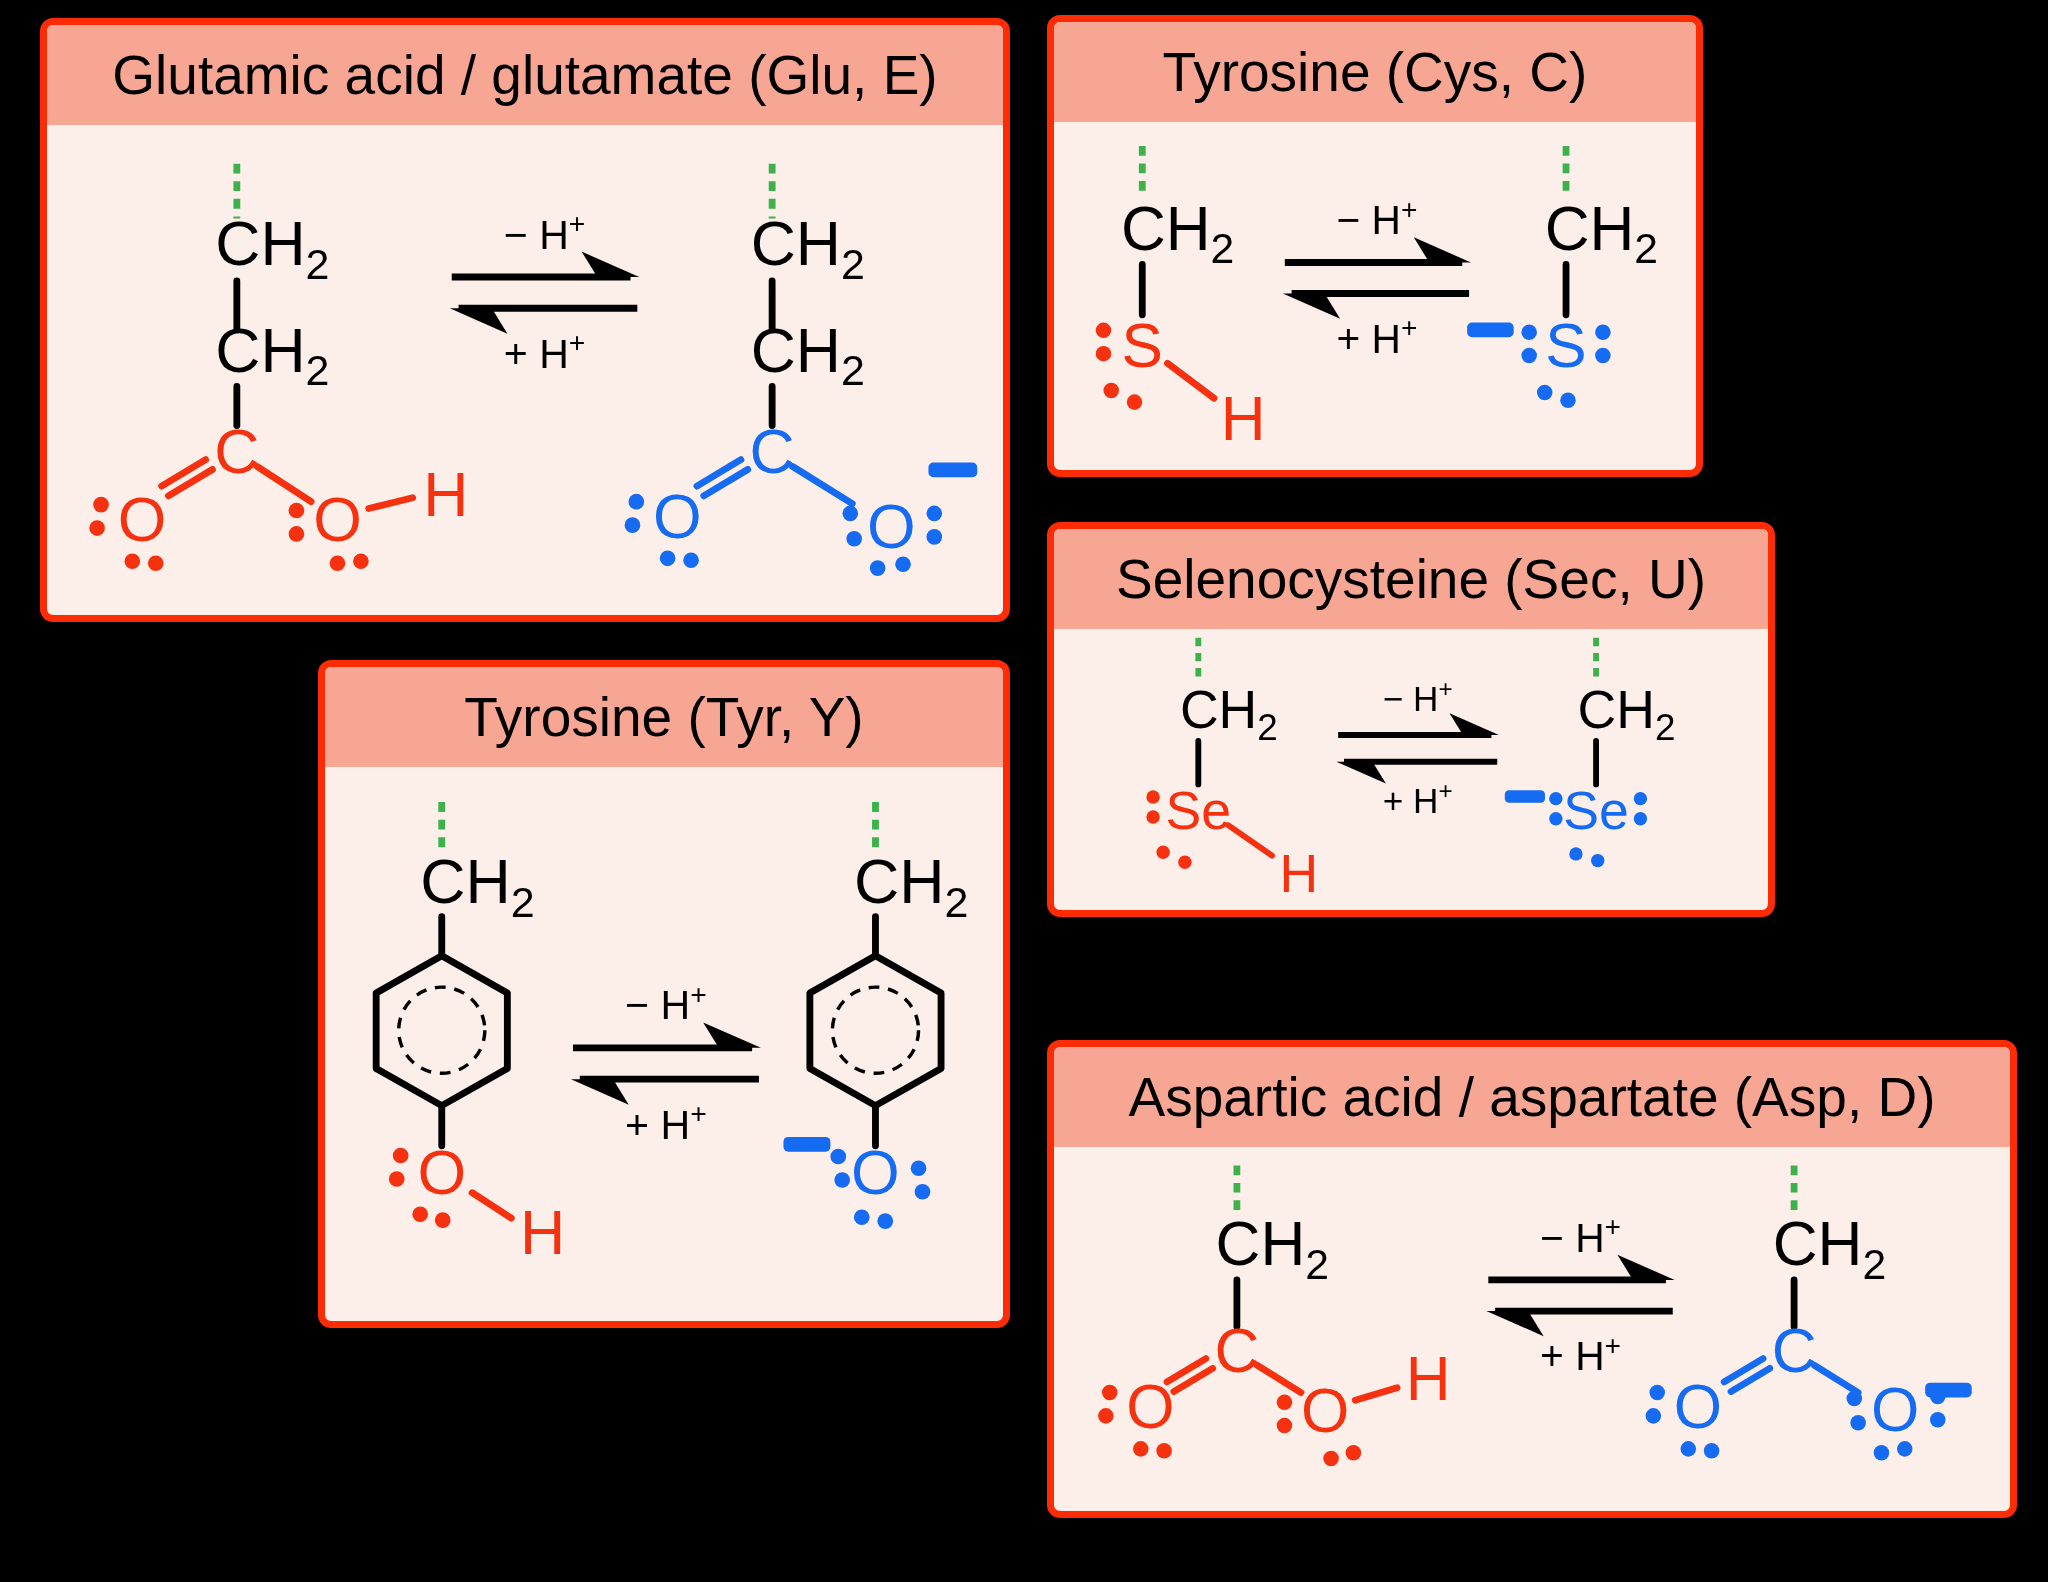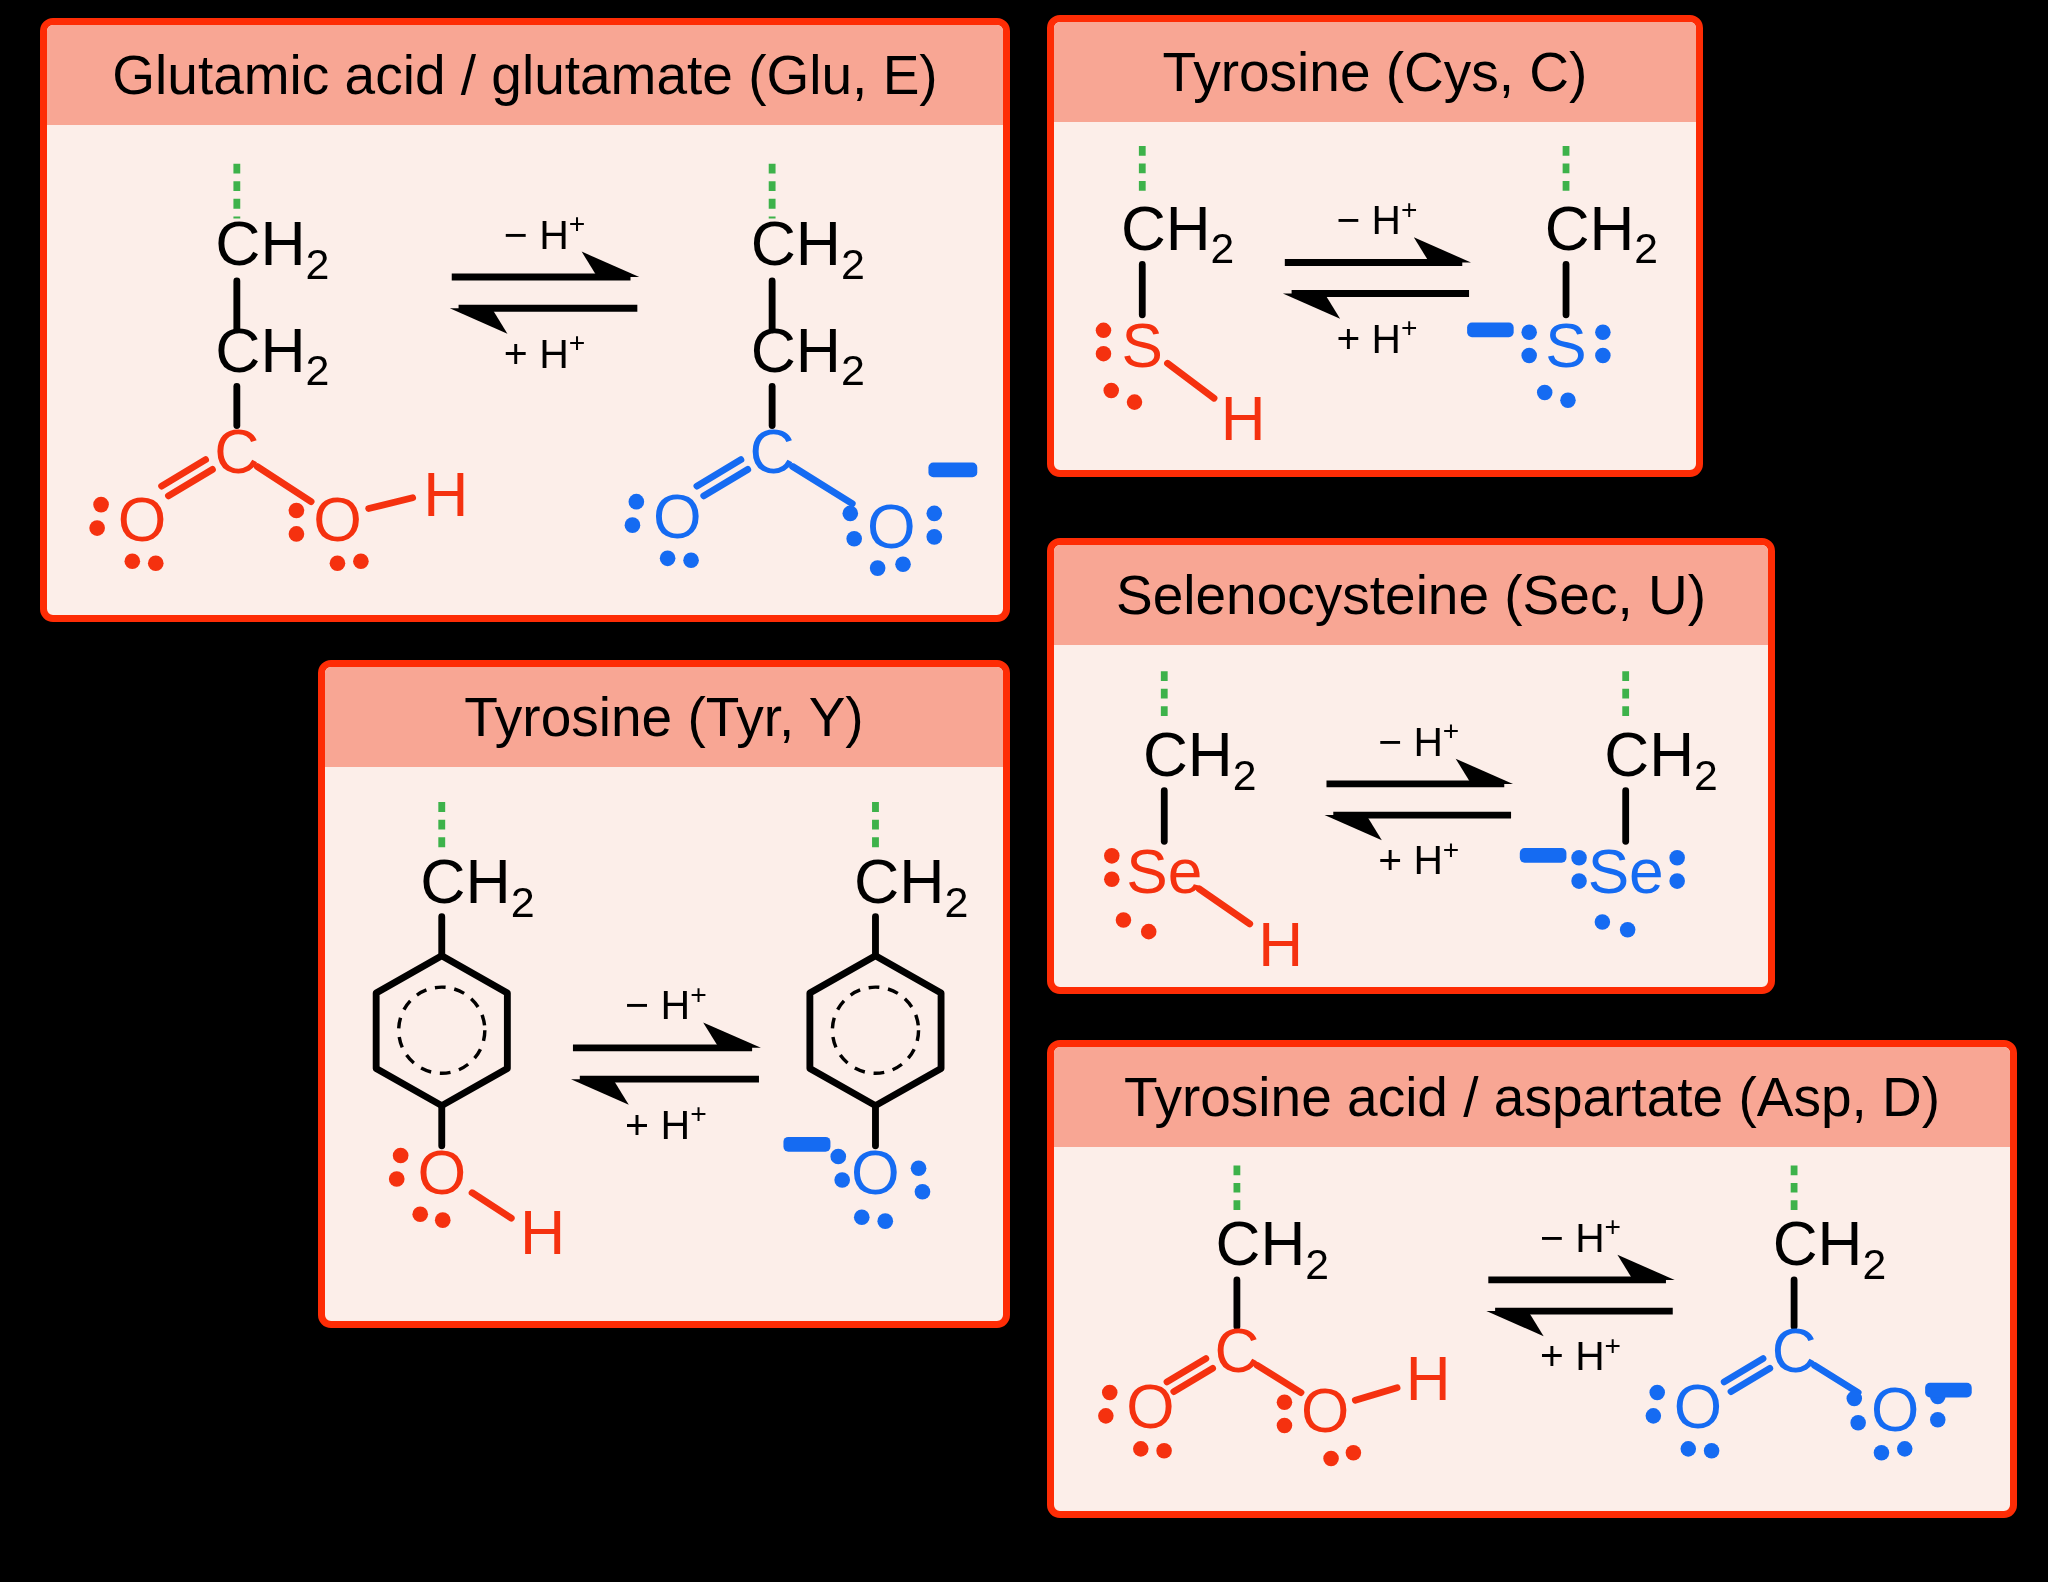--- a/index.html
+++ b/index.html
@@ -133,21 +133,21 @@
         <circle class="dot-blue" cx="487" cy="320" r="8"></circle>
         <circle class="dot-blue" cx="487" cy="344" r="8"></circle>
         <circle class="dot-blue" cx="563" cy="320" r="8"></circle>
         <circle class="dot-blue" cx="563" cy="344" r="8"></circle>
         <circle class="dot-blue" cx="503" cy="382" r="8"></circle>
         <circle class="dot-blue" cx="527" cy="390" r="8"></circle>
       </g>
     </svg>
   </div>
 
-  <div class="panel" style="left:1047px;top:538px;width:728px;height:456px;">
+  <div class="panel" style="left:1047px;top:522px;width:728px;height:395px;">
     <div class="panel-header">
       <span class="panel-title">Selenocysteine (Sec, U)</span>
     </div>
     <svg class="diagram" viewBox="0 0 728 455">
       <g>
         <line class="backbone" x1="110" y1="130" x2="110" y2="182"></line>
         <text class="atom chx black" x="88" y="238"><tspan>CH</tspan><tspan class="sub" dy="14">2</tspan></text>
         <line class="bond" x1="110" y1="253" x2="110" y2="305"></line>
         <text class="atom red" x="110" y="358">Se</text>
         <circle class="dot-red" cx="56" cy="320" r="8"></circle>
@@ -223,21 +223,21 @@
         <circle class="dot-blue" cx="606" cy="512" r="8"></circle>
         <circle class="dot-blue" cx="610" cy="536" r="8"></circle>
         <circle class="dot-blue" cx="548" cy="562" r="8"></circle>
         <circle class="dot-blue" cx="572" cy="566" r="8"></circle>
       </g>
     </svg>
   </div>
 
   <div class="panel" style="left:1047px;top:1040px;width:970px;height:478px;">
     <div class="panel-header">
-      <span class="panel-title">Tyrosine acid / aspartate (Asp, D)</span>
+      <span class="panel-title">Aspartic acid / aspartate (Asp, D)</span>
     </div>
     <svg class="diagram" viewBox="0 0 970 478">
       <g>
         <line class="backbone" x1="181" y1="122" x2="181" y2="176"></line>
         <text class="atom chx black" x="159" y="225"><tspan>CH</tspan><tspan class="sub" dy="14">2</tspan></text>
         <line class="bond" x1="181" y1="240" x2="181" y2="288"></line>
         <text class="atom red" x="181" y="335">C</text>
         <line class="bond bond-red" x1="156" y1="331" x2="116" y2="355"></line>
         <line class="bond bond-red" x1="149" y1="321" x2="109" y2="345"></line>
         <text class="atom red" x="92" y="393">O</text>

